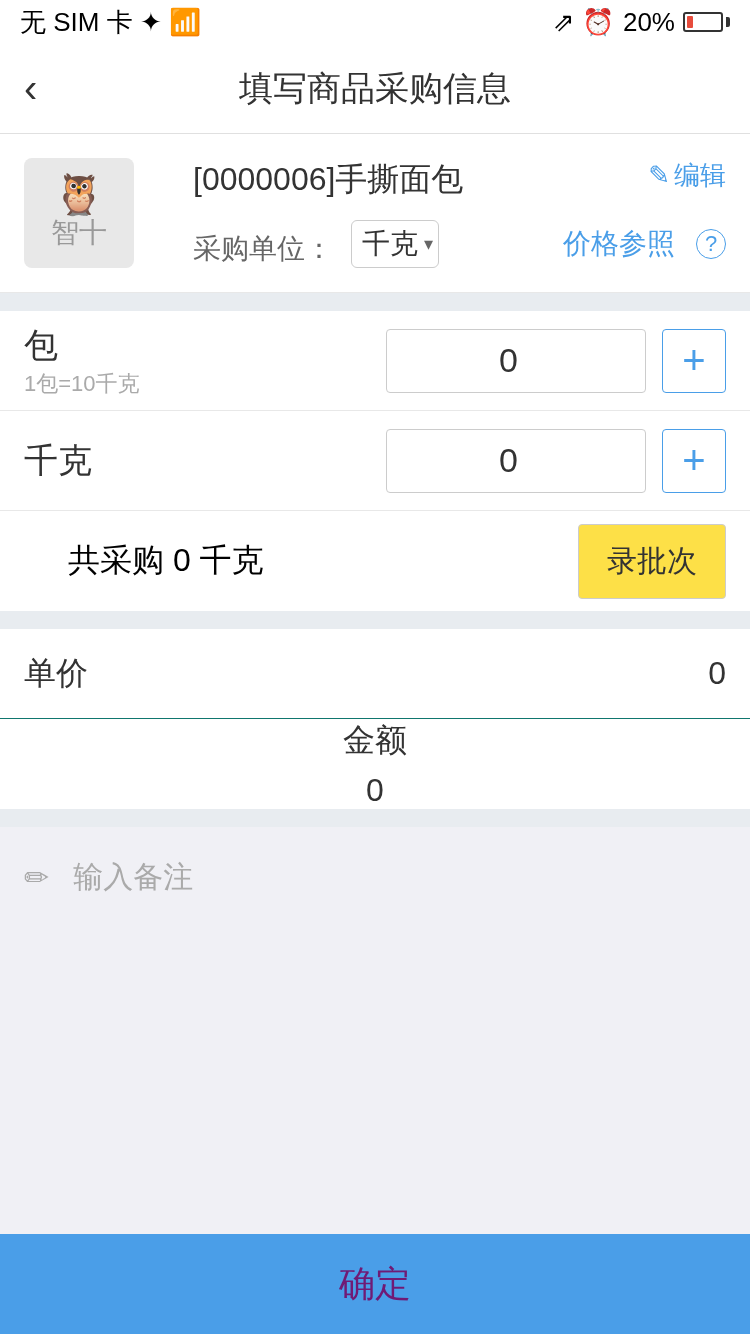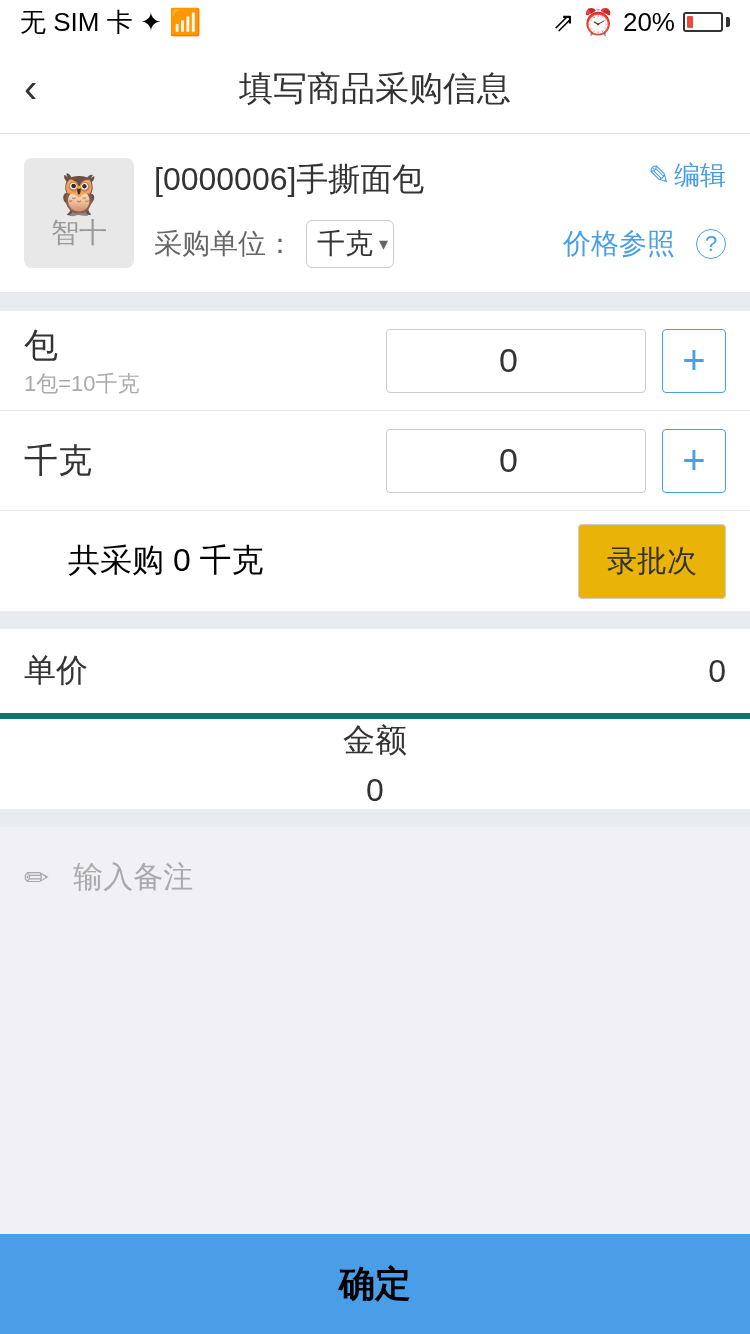--- a/index.html
+++ b/index.html
@@ -86,20 +86,21 @@
       flex-shrink: 0;
       color: #999;
       font-size: 28px;
     }
     .owl-icon {
       font-size: 40px;
       line-height: 1;
     }
     .product-info {
       flex: 1;
+      margin-left: 39px;
     }
     .product-header {
       display: flex;
       justify-content: space-between;
       align-items: flex-start;
       margin-bottom: 18px;
     }
     .product-name {
       font-size: 32px;
       color: #333;
@@ -235,36 +236,36 @@
       font-size: 32px;
       color: #000000;
       margin-left: 44px;
     }
     .batch-btn {
       border: 1px solid #ccc;
       border-radius: 4px;
       padding: 16px 28px;
       font-size: 30px;
       color: #333;
-      background: #eab308;
+      background: #fde047;
       cursor: pointer;
     }
 
     
     .price-section {
       background: #fff;
       margin-top: 0;
     }
     .price-row {
       display: flex;
       align-items: center;
       justify-content: space-between;
       padding: 0 24px;
       height: 90px;
-      border-bottom: 6px solid #0f766e;
+      border-bottom: 1px solid #0f766e;
     }
     .price-row:last-child {
       border-bottom: none;
       flex-direction: column;
     }
     .price-label {
       font-size: 32px;
       color: #333;
     }
     .price-value {
@@ -306,22 +307,22 @@
       width: 750px;
       height: 100px;
       background: #4a9ee8;
       display: flex;
       align-items: center;
       justify-content: center;
       cursor: pointer;
     }
     .confirm-label {
       font-size: 36px;
-      color: #000000;
-      font-weight: 700;
+      color: #701a75;
+      font-weight: 400;
     }
 
     
     .page {
       width: 750px;
       min-height: 1334px;
       display: flex;
       flex-direction: column;
       background: #f0f0f5;
       padding-bottom: 100px;
@@ -364,21 +365,21 @@
       <div class="product-header">
         <span class="product-name">
           <span>[0000006]</span><span>手撕面包</span>
         </span>
         <span class="edit-btn">
           <span>✎</span>
           <span>编辑</span>
         </span>
       </div>
       <div class="unit-row">
-        <div style="display:flex;align-items:center;gap:12px;">
+        <div style="display:flex;align-items:flex-end;gap:18px;">
           <span class="unit-label">采购单位：</span>
           <div class="unit-select-wrapper">
             <span class="unit-select">千克</span>
           </div>
         </div>
         <span class="price-ref">
           <span>价格参照</span>
           <span style="border:1px solid #4a9ee8;border-radius:50%;width:30px;height:30px;display:inline-flex;align-items:center;justify-content:center;font-size:22px;">?</span>
         </span>
       </div>

